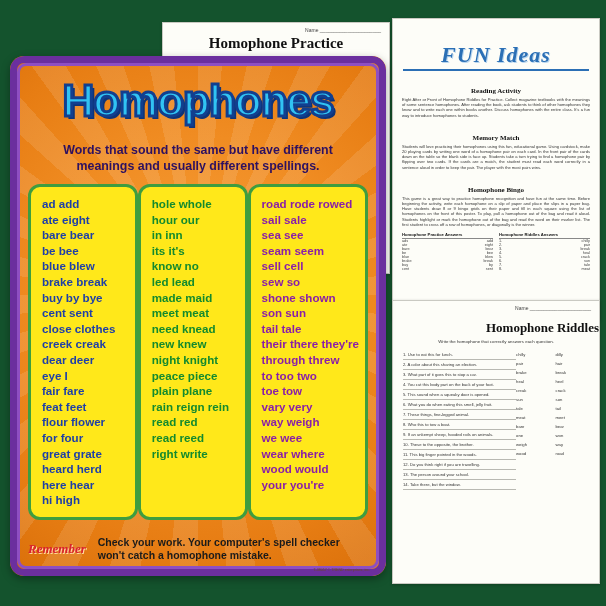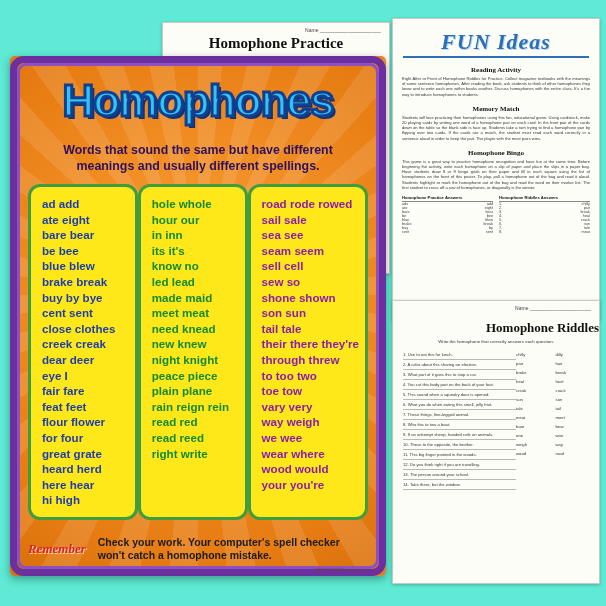--- a/index.html
+++ b/index.html
@@ -1,65 +1,65 @@
 <!DOCTYPE html>
 <html><head>
 <meta charset="utf-8">
 <style>
   html,body{margin:0;padding:0;}
   body{
     width:606px;height:606px;overflow:hidden;
     background:#ffffff;
     font-family:"Liberation Sans", sans-serif;
   }
-  .stage{position:relative;width:606px;height:606px;background:#5eead4;}
+  .stage{position:relative;width:606px;height:606px;background:#14532d;}
 
   
   .sheet{position:absolute;background:#fdfdf8;border:1px solid #c9c9c2;box-shadow:0 1px 3px rgba(0,0,0,.25);}
   .sheet-top{left:162px;top:22px;width:226px;height:250px;}
   .sheet-right{left:392px;top:18px;width:206px;height:300px;}
   .sheet-right2{left:392px;top:300px;width:206px;height:282px;}
 
   .ws-name{font-size:5px;color:#444;text-align:right;padding:4px 8px 0 0;}
   .ws-title{font-family:"Liberation Serif",serif;font-weight:bold;text-align:center;font-size:15px;color:#111;margin-top:2px;}
   .ws-sub{font-size:5.2px;text-align:center;color:#333;margin-top:3px;}
   .ws-pairs{font-size:5px;color:#333;margin:5px 0 0 12px;}
   .ws-lines{margin-top:5px;padding:0 10px;}
   .ws-line{border-bottom:1px solid #9a9a93;height:11px;font-size:4.6px;color:#555;}
 
   
   .fun-title{
-    text-align:center;margin-top:10px;
+    text-align:center;margin-top:23px;
     font-family:"Liberation Serif",serif;font-weight:bold;font-style:italic;
     font-size:22px;color:#2b6fb5;letter-spacing:1px;
     text-shadow:1px 1px 0 #b9d6ef;
   }
   .fun-rule{height:2px;background:#2b6fb5;margin:1px 10px 4px 10px;}
-  .fun-sec{margin:8px 9px 0 9px;}
+  .fun-sec{margin:16px 9px 0 9px;}
   .fun-h{text-align:center;font-family:"Liberation Serif",serif;font-weight:bold;font-size:7px;color:#111;}
   .fun-p{font-size:4.1px;line-height:5.2px;color:#333;text-align:justify;margin-top:2px;}
   .fun-tbl{display:flex;gap:6px;margin:5px 9px 0 9px;}
   .fun-col{flex:1;}
   .fun-ch{font-size:4.2px;font-weight:bold;color:#111;border-bottom:1px solid #888;padding-bottom:1px;}
   .fun-row{font-size:3.8px;color:#444;display:flex;justify-content:space-between;}
 
   
   .rid-title{font-family:"Liberation Serif",serif;font-weight:bold;font-size:13px;color:#111;text-align:right;margin-top:9px;}
   .rid-sub{font-size:4.4px;color:#333;text-align:center;margin-top:3px;}
   .rid-wrap{display:flex;margin-top:6px;padding:0 10px;}
   .rid-left{flex:1.55;}
   .rid-right{flex:1;display:flex;gap:6px;}
   .rid-q{font-size:4.2px;color:#333;border-bottom:1px solid #b9b9b2;padding:2px 0 2px 0;}
   .rid-wcol{flex:1;}
   .rid-w{font-size:4.2px;color:#333;padding:2px 0;}
 
   
   .poster{
     position:absolute;left:10px;top:56px;width:376px;height:520px;
-    border-radius:5px;
+    border-radius:14px;
     background:
       radial-gradient(circle at 50% 45%, #f7a03a 0%, #f08c22 45%, #e77d13 75%, #d96f0a 100%);
     box-shadow:0 3px 8px rgba(0,0,0,.35);
     overflow:hidden;
   }
   .poster-frame{
     position:absolute;inset:0;border-radius:14px;
     border:7px solid #6b2f9e;
     box-sizing:border-box;
   }

